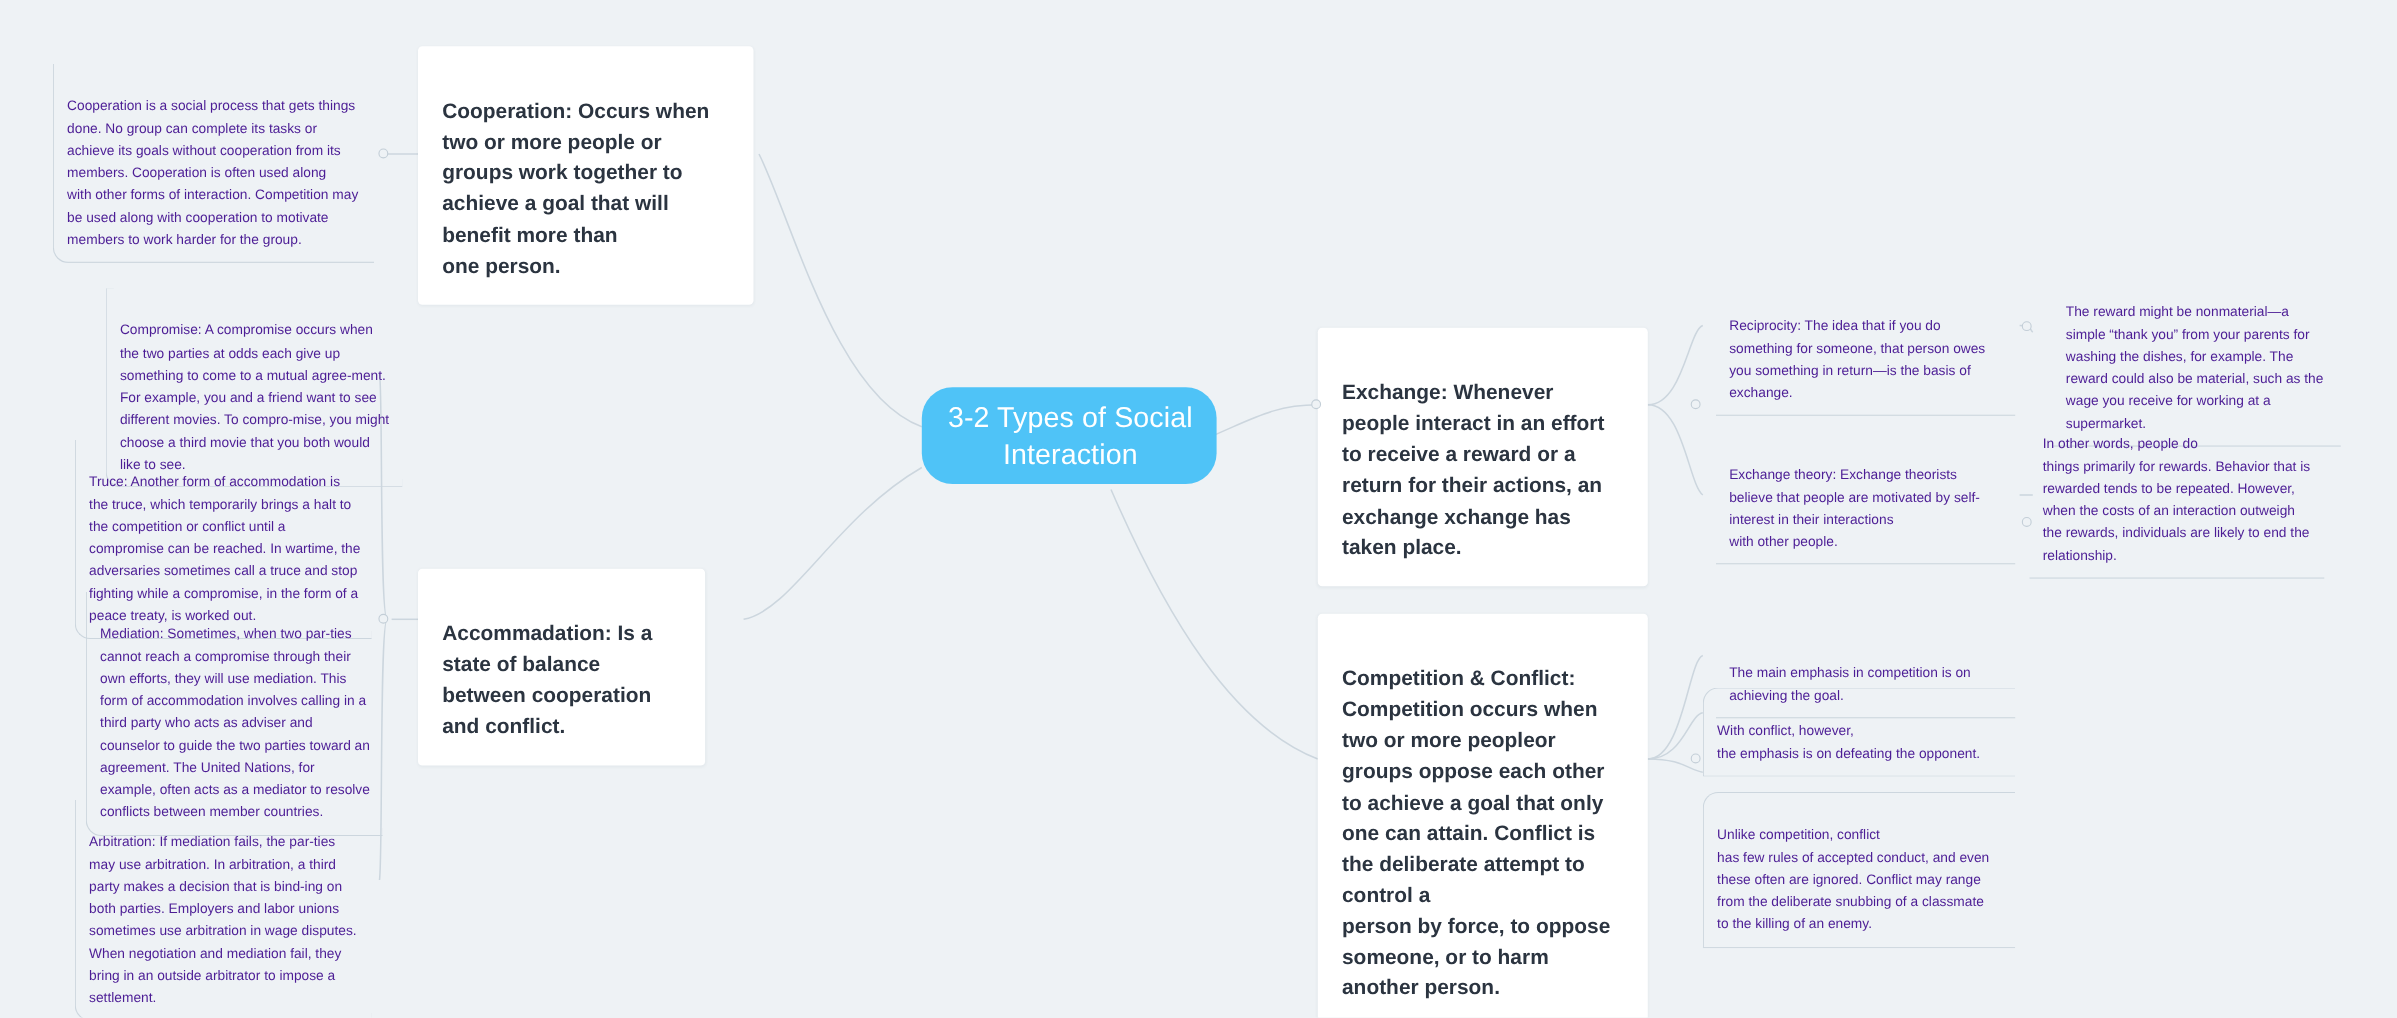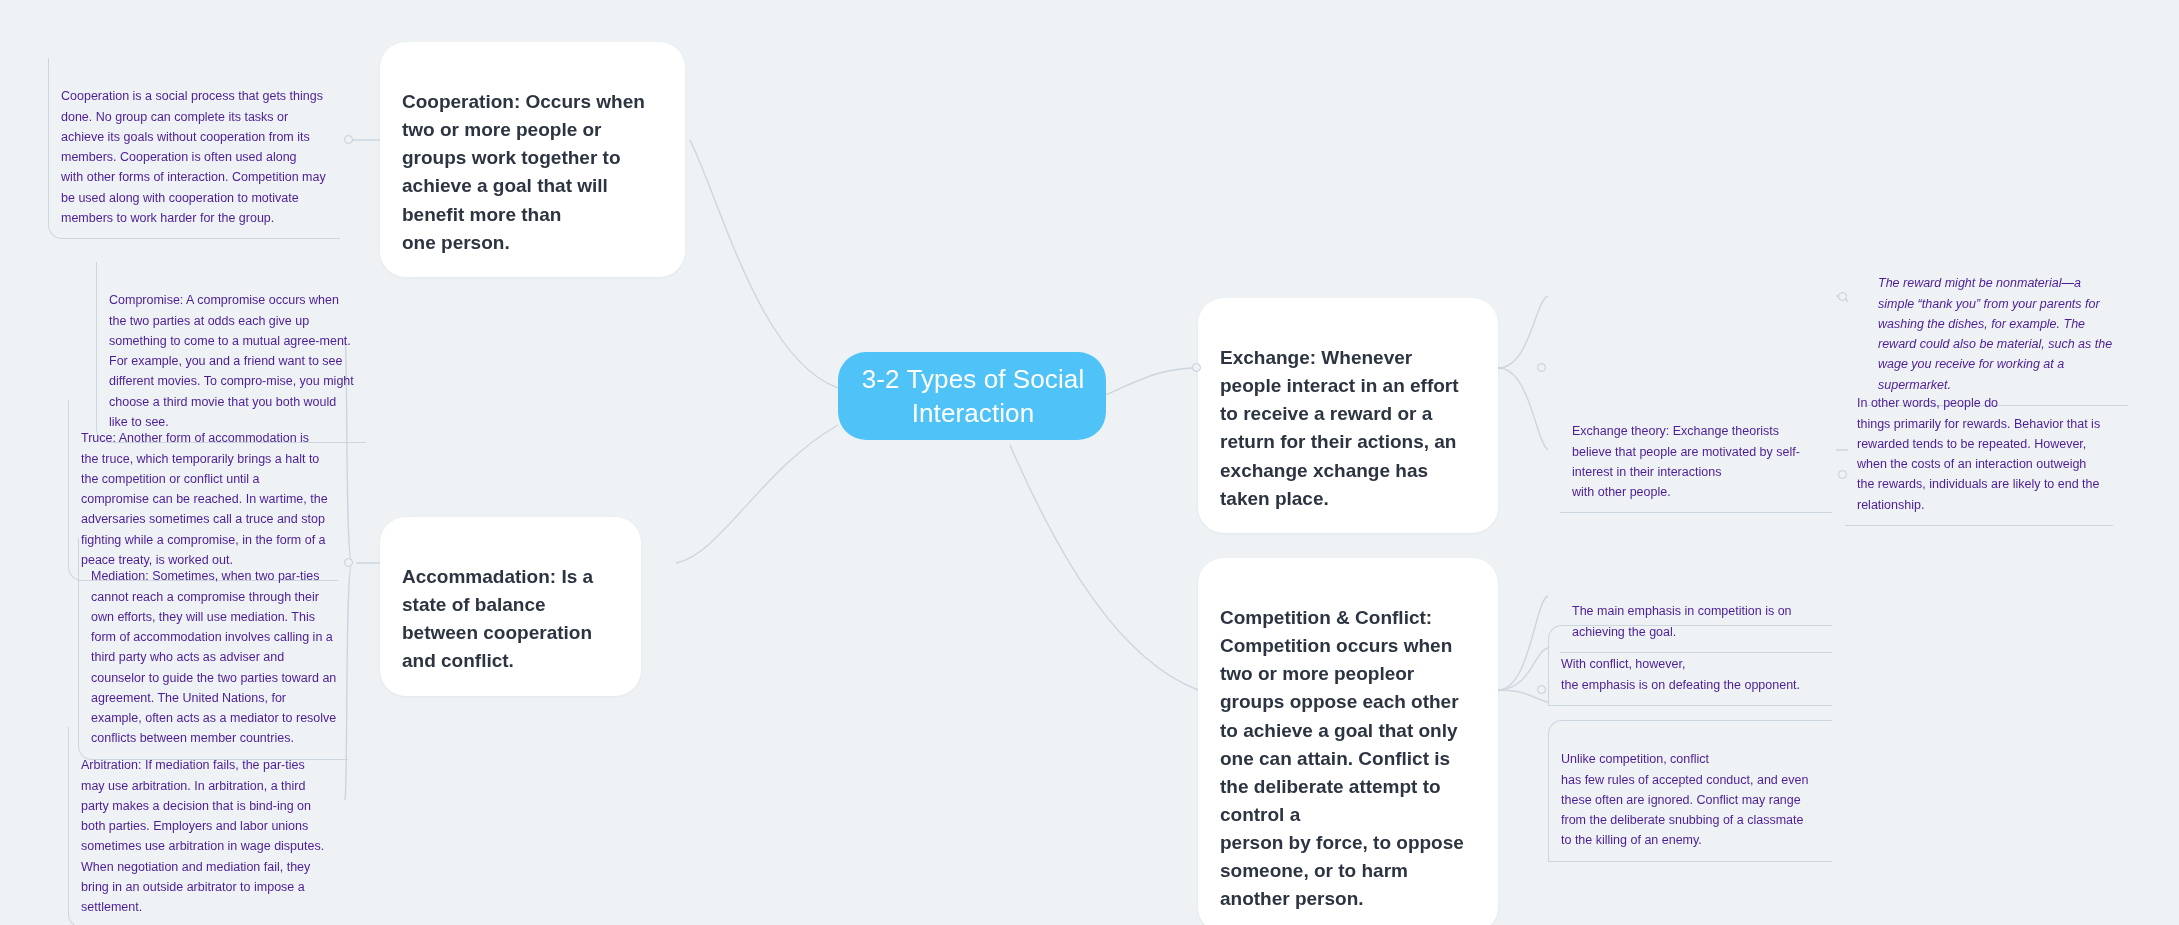--- a/index.html
+++ b/index.html
@@ -39,21 +39,21 @@
     line-height: 1.32;
     font-weight: 400;
     padding: 10px 18px;
     letter-spacing: .1px;
   }
 
   
   .topic {
     position: absolute;
     background: #ffffff;
-    border-radius: 26px;
+    border-radius: 4px;
     padding: 18px 20px 20px 22px;
     font-size: 19px;
     line-height: 1.48;
     font-weight: bold;
     color: #2b3440;
     white-space: pre-line;
     box-shadow: 0 1px 3px rgba(40,60,80,.06);
   }
 
   
@@ -159,22 +159,25 @@
   </div>
 
   <div class="note bordered" style="left:78px; top:538px; width:270px;">
     <span>Mediation: Sometimes, when two par-ties cannot reach a compromise through their own efforts, they will use mediation. This form of accommodation involves calling in a third party who acts as adviser and counselor to guide the two parties toward an agreement. The United Nations, for example, often acts as a mediator to resolve conflicts between member countries.</span>
   </div>
 
   <div class="note bordered" style="left:68px; top:727px; width:270px;">
     <span>Arbitration: If mediation fails, the par-ties may use arbitration. In arbitration, a third party makes a decision that is bind-ing on both parties. Employers and labor unions sometimes use arbitration in wage disputes. When negotiation and mediation fail, they bring in an outside arbitrator to impose a settlement.</span>
   </div>
 
-
-  <div class="note ruleonly" style="left:1866px; top:245px; width:262px;font-style:italic;">
+  <div class="note ruleonly" style="left:1560px; top:258px; width:272px;">
+    <span>Reciprocity: The idea that if you do something for someone, that person owes you something in return—is the basis of exchange.</span>
+  </div>
+
+  <div class="note ruleonly" style="left:1866px; top:245px; width:262px;">
     <span>The reward might be nonmaterial—a simple “thank you” from your parents for washing the dishes, for example. The reward could also be material, such as the wage you receive for working at a supermarket.</span>
   </div>
 
   <div class="note ruleonly" style="left:1845px; top:365px; width:268px;">
     <span>In other words, people do
 things primarily for rewards. Behavior that is rewarded tends to be repeated. However,
 when the costs of an interaction outweigh the rewards, individuals are likely to end the relationship.</span>
   </div>
 
   <div class="note ruleonly" style="left:1560px; top:393px; width:272px;">

